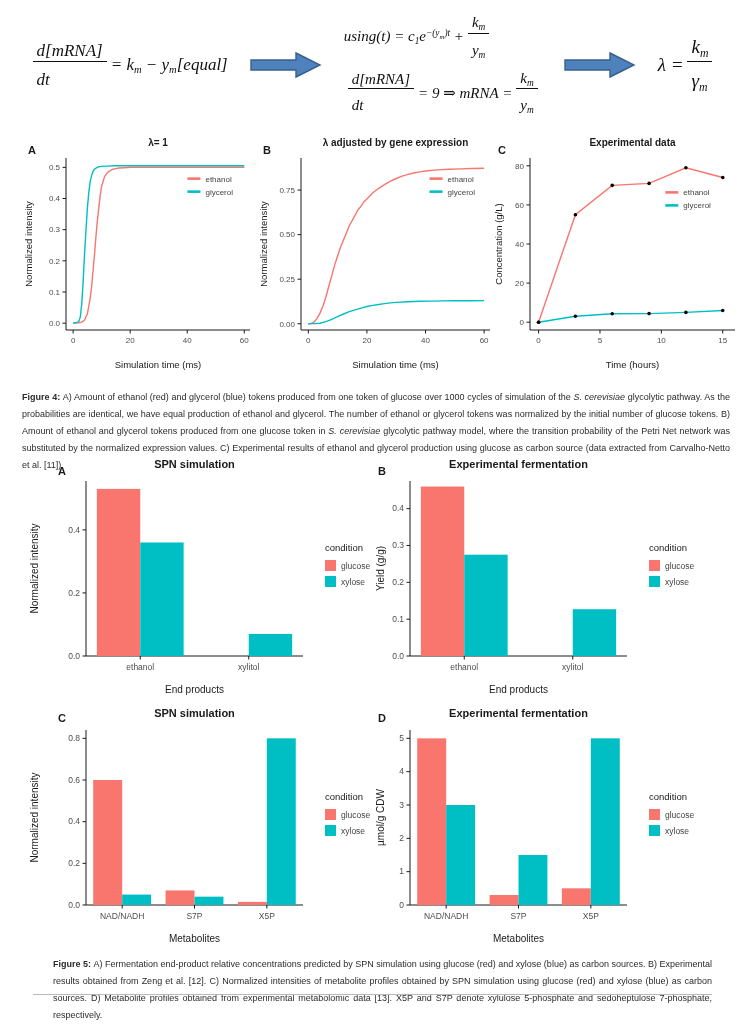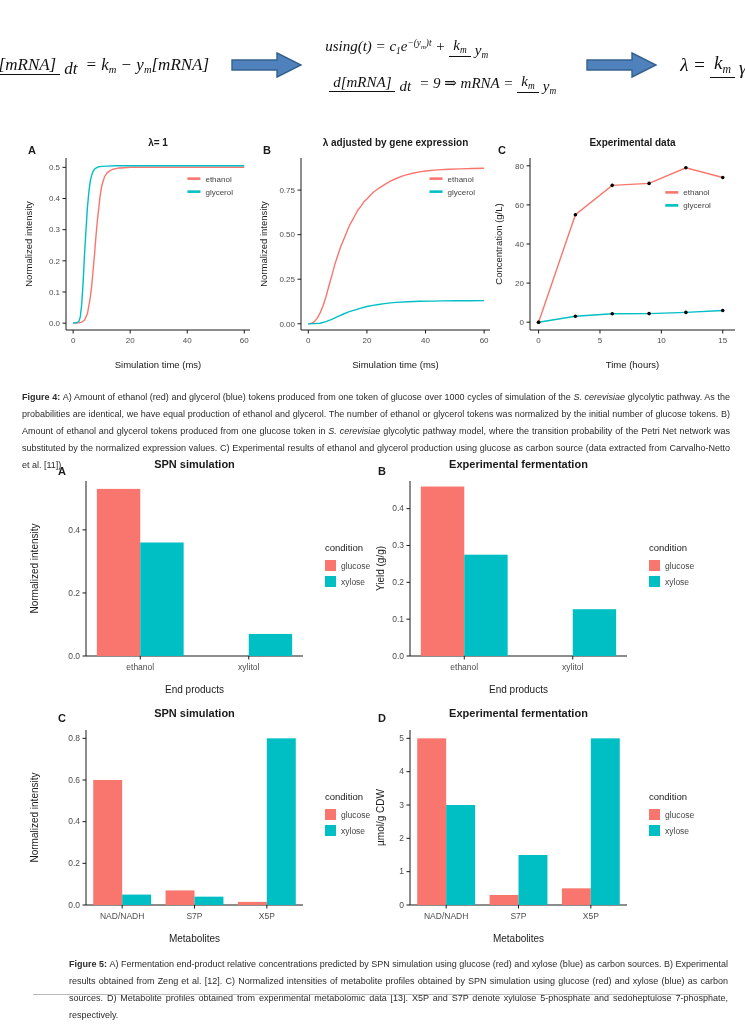--- a/index.html
+++ b/index.html
@@ -8,21 +8,21 @@
 
   
   .equations{position:absolute;left:0;top:0;width:745px;height:130px;
              display:flex;align-items:center;justify-content:center;gap:22px;}
   .eq{font-family:"Liberation Serif","DejaVu Serif",serif;font-style:italic;
       color:#101010;display:flex;align-items:center;white-space:nowrap;}
   .eq-1{font-size:17px;}
   .eq-2{font-size:15px;display:flex;flex-direction:column;gap:9px;align-items:flex-start;}
   .eq-2 .row{display:flex;align-items:center;}
   .eq-3{font-size:19px;}
-  .frac{display:inline-flex;flex-direction:row;align-items:center;margin:0 4px;vertical-align:middle;}
+  .frac{display:inline-flex;flex-direction:column;align-items:flex-start;margin:0 4px;vertical-align:middle;}
   .frac .num{border-bottom:1.3px solid #101010;padding:0 4px;line-height:1.15;}
   .frac .den{padding:0 4px;line-height:1.15;margin-top:8px;}
   .arrow-wrap{display:flex;align-items:center;}
 
   
   .seg-bold{font-weight:bold;}
   .seg-italic{font-style:italic;}
   .seg-sub{font-size:62%;vertical-align:-0.32em;}
   .seg-sup{font-size:62%;vertical-align:0.55em;}
   .seg-supsub{font-size:45%;vertical-align:0.30em;}
@@ -30,35 +30,35 @@
   
   .fig4-row{position:absolute;left:0;top:132px;width:745px;height:246px;}
   .fig5-row1{position:absolute;left:0;top:455px;width:745px;height:245px;}
   .fig5-row2{position:absolute;left:0;top:700px;width:745px;height:248px;}
   .chart{position:absolute;top:0;}
   .pletter{position:absolute;font-weight:bold;font-size:11px;color:#1a1a1a;z-index:5;}
 
   
   .caption{position:absolute;font-size:9px;line-height:17px;color:#2b2b2b;text-align:justify;}
   .cap4{left:22px;top:380px;width:708px;}
-  .cap5{left:53px;top:947px;width:659px;margin-left:16px;}
+  .cap5{left:53px;top:947px;width:659px;}
   .rule{position:absolute;left:33px;top:994px;width:679px;border-top:1.3px solid #b9b9b9;}
 </style>
 </head>
 <body>
 
 <div class="page">
 
   <div class="equations">
     <div class="eq eq-1">
       <span class="frac">
         <span class="num"><span>d[mRNA]</span></span>
         <span class="den"><span>dt</span></span>
       </span>
-      <span><span>= k</span><span class="seg-sub">m</span><span> − y</span><span class="seg-sub">m</span><span>[mRNA]</span></span>
+      <span><span>= k</span><span class="seg-sub">m</span><span> − y</span><span class="seg-sub">m</span><span>[equal]</span></span>
     </div>
 
     <span class="arrow-wrap">
       <svg width="72" height="30" viewBox="0 0 72 30">
         <polygon points="1,10 46,10 46,3 70,15 46,27 46,20 1,20" fill="#4F81BD" stroke="#35618E" stroke-width="1.4"></polygon>
       </svg>
     </span>
 
     <div class="eq eq-2">
       <span class="row">

